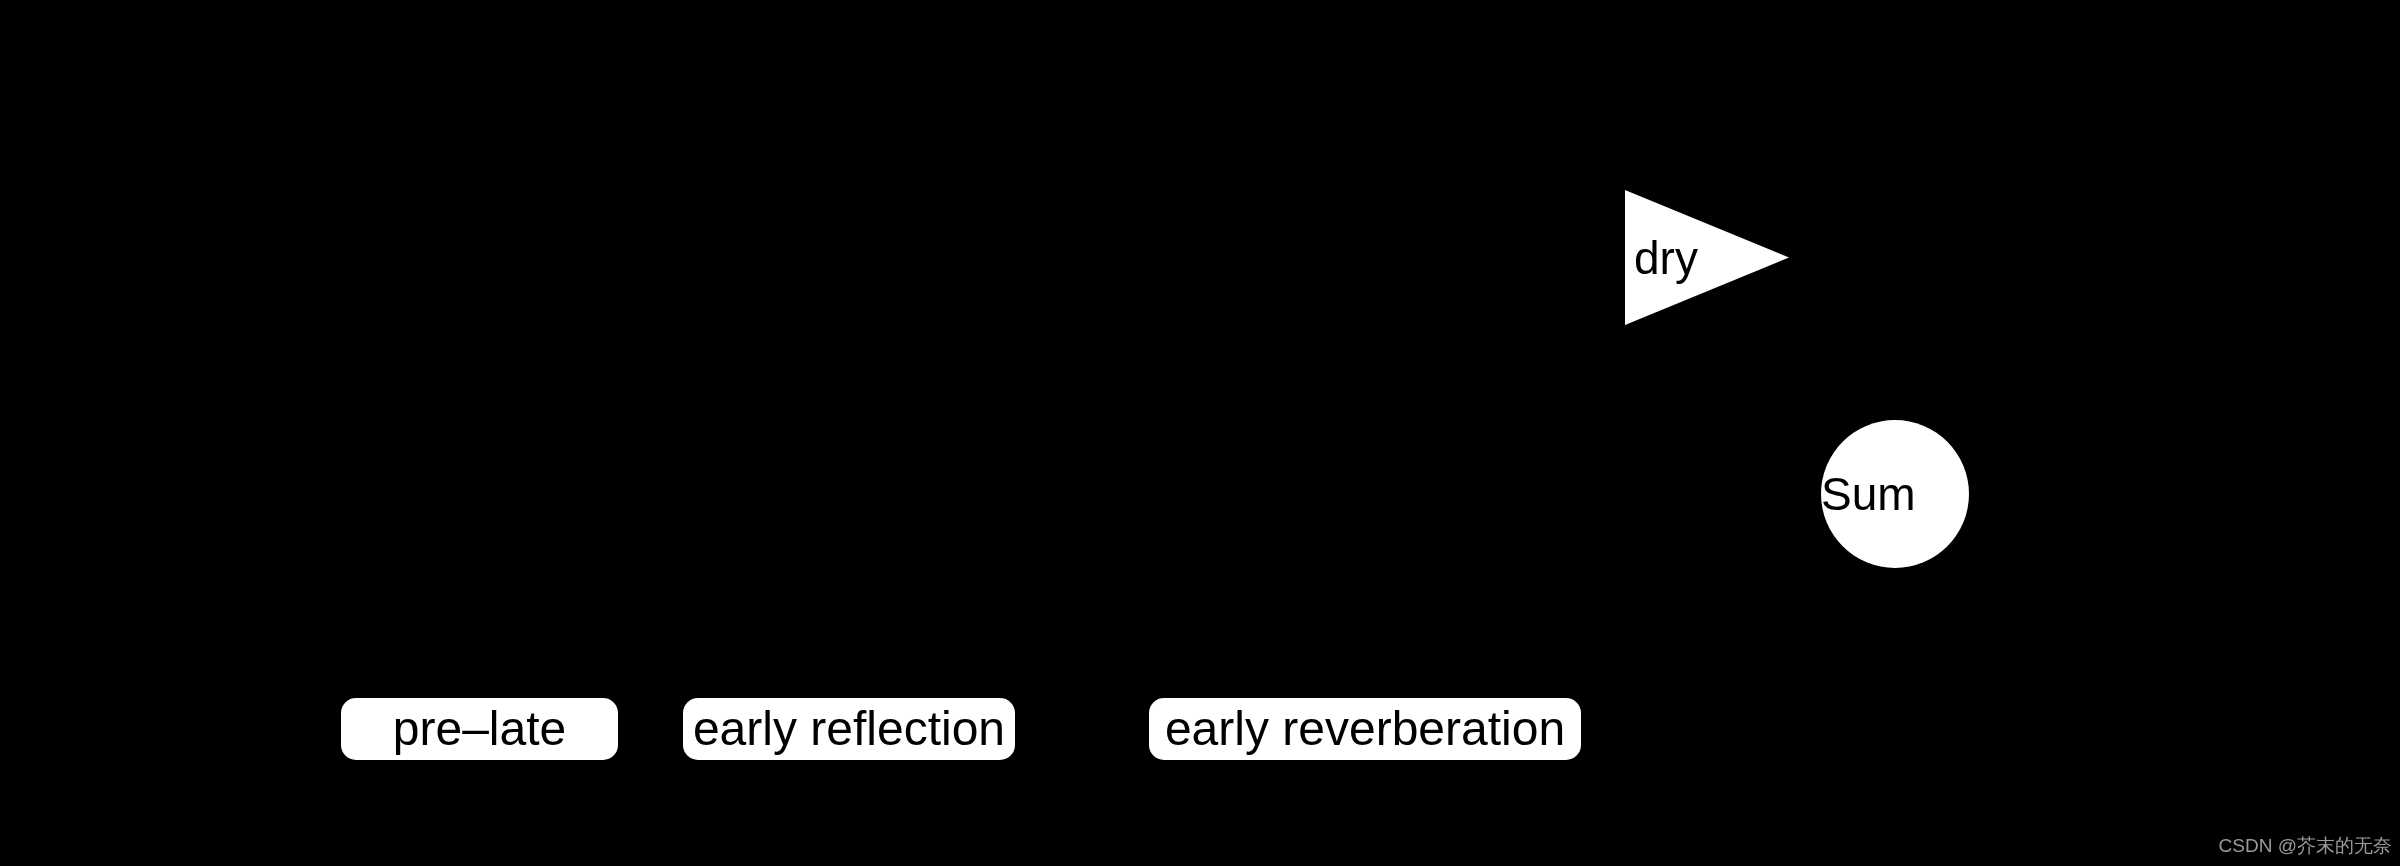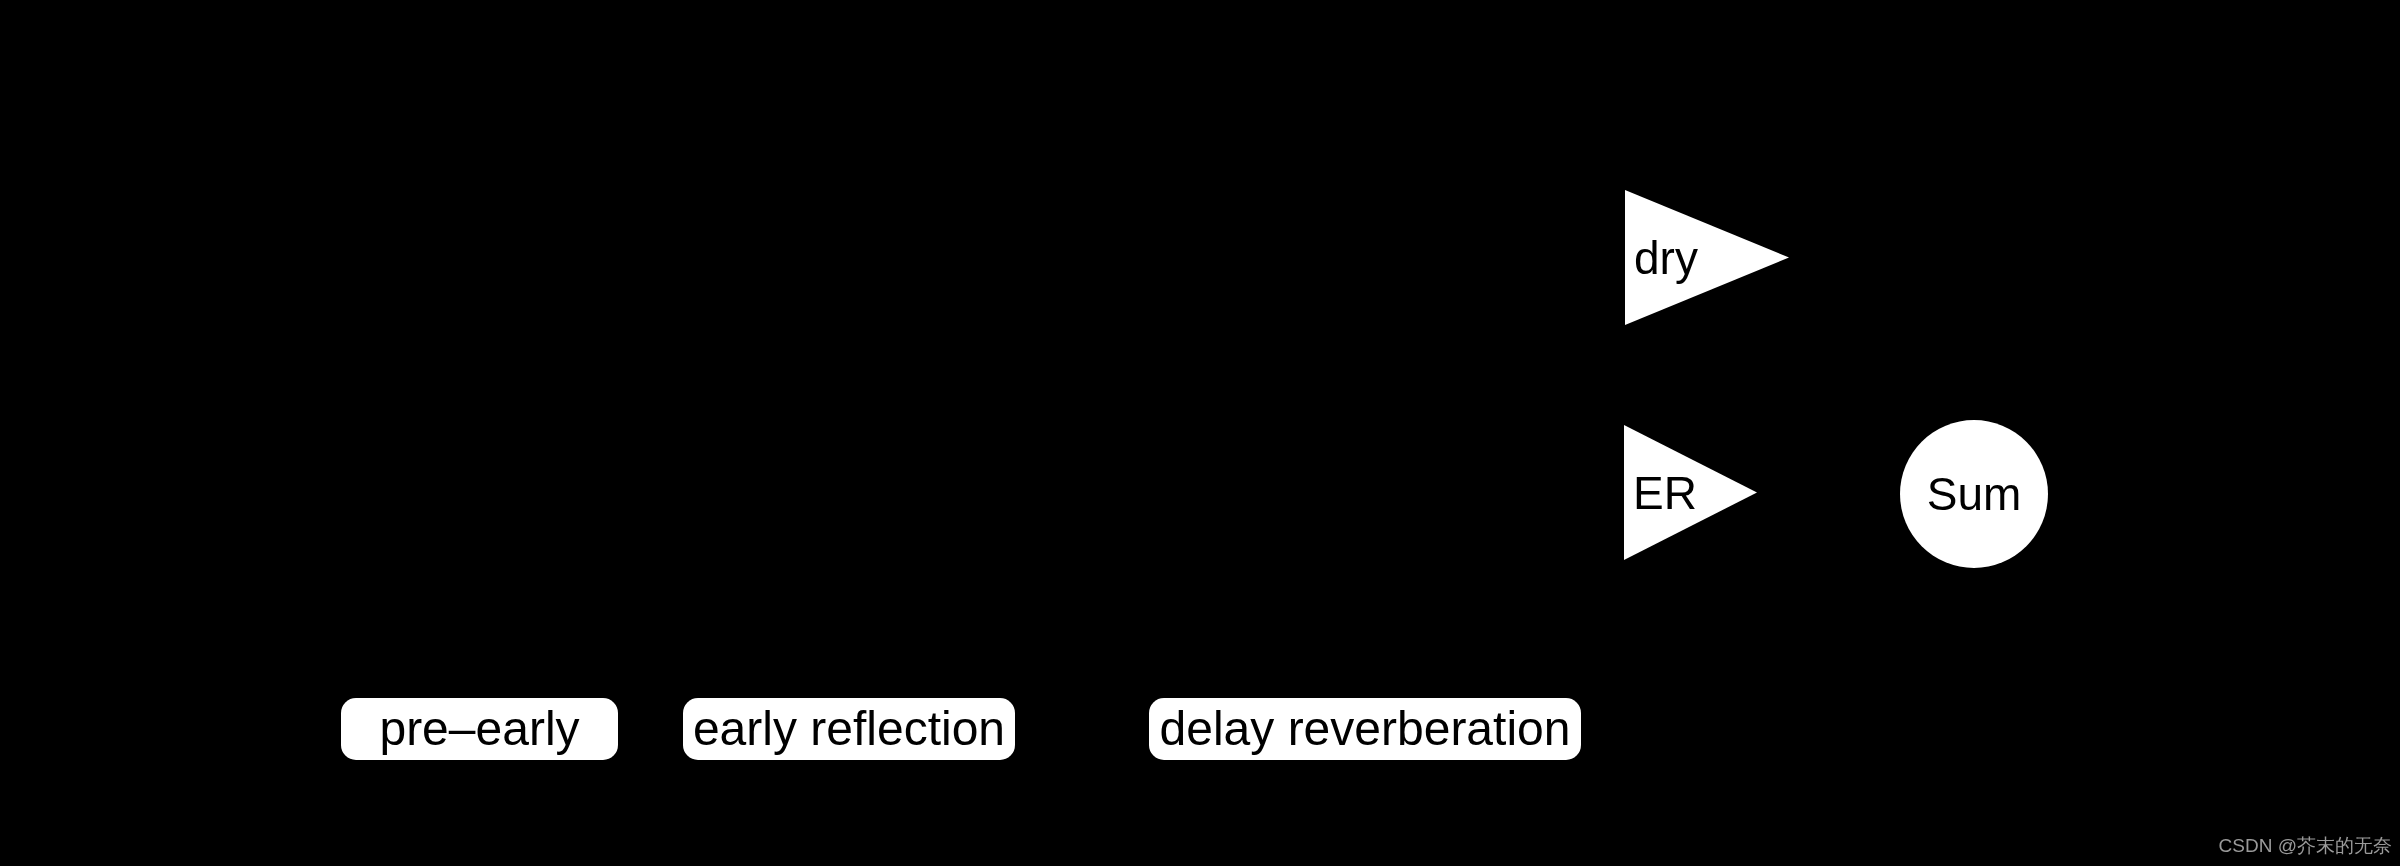--- a/index.html
+++ b/index.html
@@ -65,29 +65,29 @@
     line-height: 1;
     white-space: nowrap;
   }
   #tri-dry { left: 1625px; top: 190px; padding-left: 31px; }
   #tri-er  { left: 1624px; top: 425px; }
   #tri-wet { left: 1625px; top: 660px; }
 
   
   .sum-node {
     position: absolute;
-    left: 1900px;
+    left: 1821px;
     top: 420px;
     width: 148px;
     height: 148px;
     border-radius: 50%;
     background: var(--node-fill, #ffffff);
     display: flex;
     align-items: center;
-    justify-content: center;
+    justify-content: flex-start;
   }
   .sum-node .sum-label {
     color: var(--node-text, #000000);
     font-size: 46px;
     line-height: 1;
   }
 
   
   .watermark {
     position: absolute;
@@ -99,44 +99,38 @@
     white-space: nowrap;
     margin-left: 18px;
   }
 </style>
 </head>
 <body>
 
 <div class="canvas">
 
   <div class="node-box" id="box-pre-delay">
-    <span class="box-label">pre–early</span>
+    <span class="box-label">pre–late</span>
   </div>
 
   <div class="node-box" id="box-early-reflection">
     <span class="box-label">early reflection</span>
   </div>
 
   <div class="node-box" id="box-late-reverb">
-    <span class="box-label">delay reverberation</span>
+    <span class="box-label">early reverberation</span>
   </div>
 
   <div class="gain-tri" id="tri-dry">
     <svg viewBox="0 0 133 135" preserveAspectRatio="none">
       <polygon points="0,0 133,67.5 0,135"></polygon>
     </svg>
     <span class="tri-label">dry</span>
   </div>
 
-  <div class="gain-tri" id="tri-er">
-    <svg viewBox="0 0 133 135" preserveAspectRatio="none">
-      <polygon points="0,0 133,67.5 0,135"></polygon>
-    </svg>
-    <span class="tri-label">ER</span>
-  </div>
 
 
   <div class="sum-node">
     <span class="sum-label">Sum</span>
   </div>
 
   <div class="watermark">CSDN @芥末的无奈</div>
 
 </div>
 

